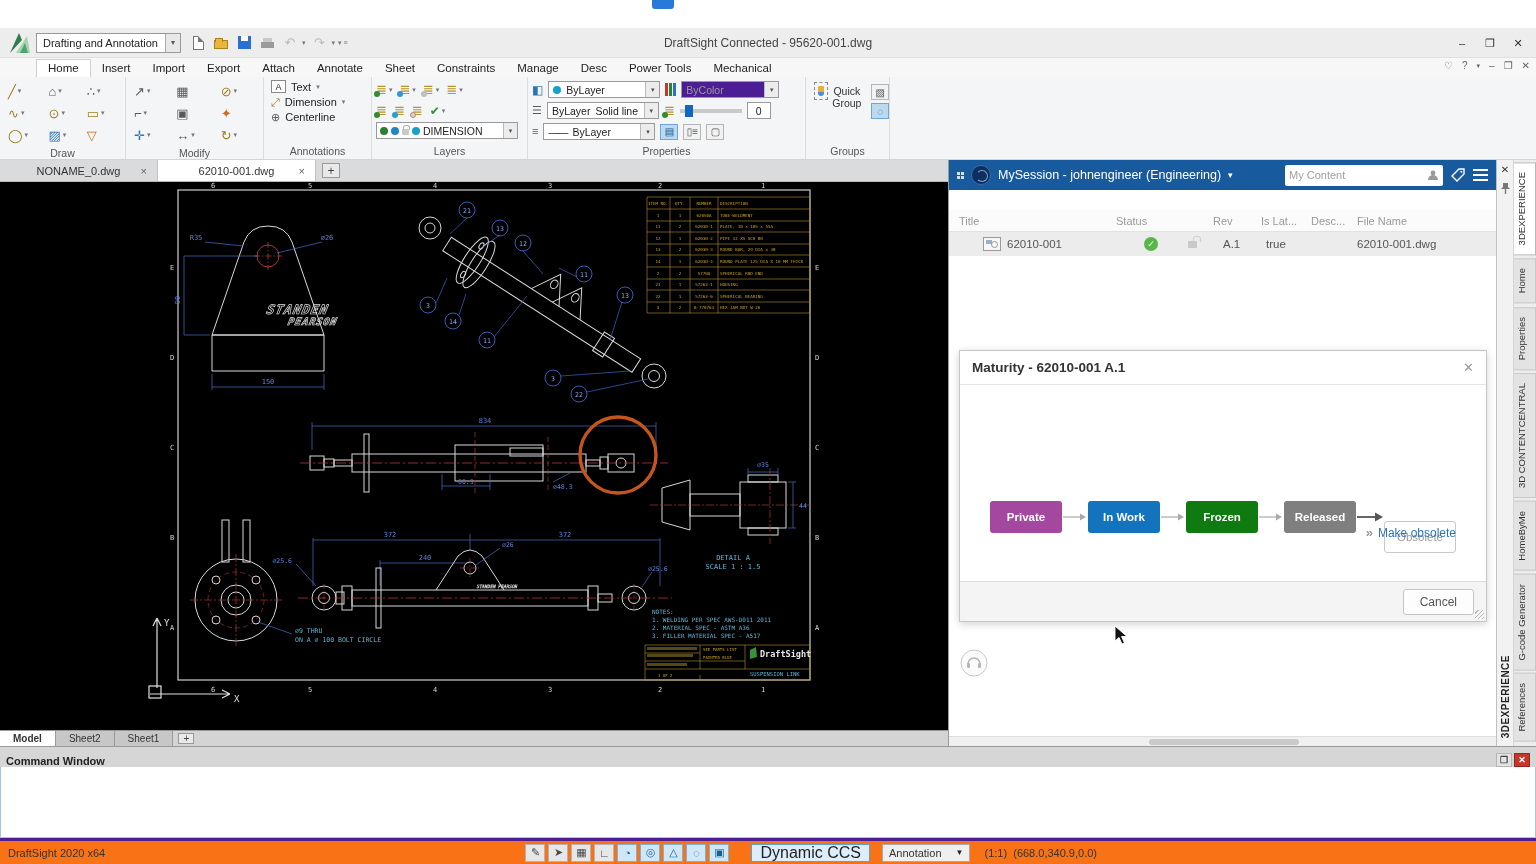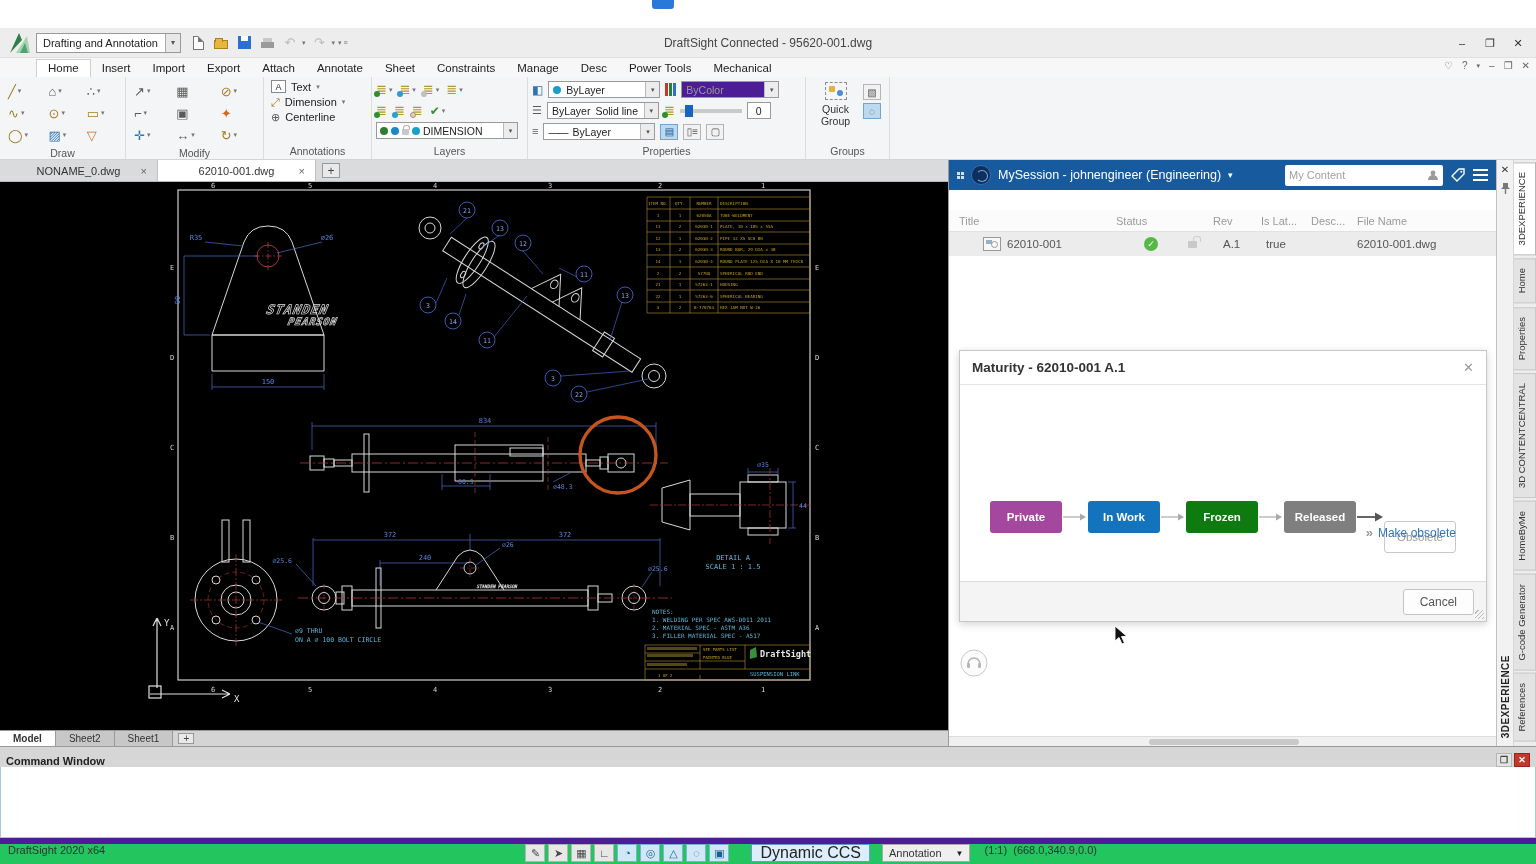--- a/index.html
+++ b/index.html
@@ -66,21 +66,21 @@
   .combo{display:flex;align-items:center;height:17px;border:1px solid #9a9a9a;background:#fff;font-size:10.5px;color:#222;padding-left:4px;gap:5px;}
   .combo.disabled{background:#4c1d95;color:#9a9a9a;}
   .bars{display:flex;gap:1px;align-items:flex-end;height:13px;}
   .bars i{width:3px;display:block;} .bars .r{height:13px;background:#c0392b;} .bars .gn{height:13px;background:#27813a;} .bars .bl{height:13px;background:#2e74b5;}
   .slider{width:62px;height:4px;background:#c9c9c9;position:relative;}
   .slider i{position:absolute;left:5px;top:-4px;width:8px;height:12px;background:#1565c0;}
   .valbox{width:24px;height:17px;border:1px solid #9a9a9a;background:#fff;font-size:10.5px;color:#222;text-align:center;line-height:16px;}
   .mbtn{width:18px;height:16px;border:1px solid #b5b5b5;background:#f2f2f2;display:flex;align-items:center;justify-content:center;font-size:10px;color:#555;}
   .mbtn.on{background:#bcd9f0;border-color:#6ea6d8;color:#16588e;}
   .grp-wrap{display:flex;gap:6px;padding:2px 4px 0;}
-  .qg-col{display:flex;flex-direction:column;align-items:center;}
+  .qg-col{display:flex;flex-direction:row;align-items:flex-start;}
   .qg-icon{width:22px;height:18px;border:1px dashed #8a8a8a;position:relative;}
   .qg-icon::after{content:"";position:absolute;left:3px;top:3px;width:6px;height:6px;background:#e4b23a;border-radius:1px;}
   .qg-icon::before{content:"";position:absolute;right:3px;bottom:3px;width:6px;height:6px;border-radius:50%;background:#4a8fd0;}
   .qg-lbl{font-size:10.5px;color:#333;text-align:center;line-height:1.15;margin-top:3px;}
   .grp-btns{display:flex;flex-direction:column;gap:3px;padding-top:2px;}
 
   
   .doctabs{height:22px;background:#d9dbdd;display:flex;align-items:stretch;border-bottom:1px solid #b8b8b8;}
   .dtab{width:158px;display:flex;align-items:center;justify-content:center;font-size:11px;color:#333;position:relative;border-right:1px solid #c2c2c2;}
   .dtab.active{background:#fff;}
@@ -153,21 +153,21 @@
 
   
   .cmd{height:92px;border-top:1px solid #999;display:flex;flex-direction:column;}
   .cmd-title{height:20px;background:#d6d6d6;display:flex;align-items:flex-end;padding:0 6px;font-size:11px;font-weight:bold;color:#222;flex:none;}
   .cmd-btns{margin-left:auto;display:flex;gap:2px;}
   .cmd-btn{width:16px;height:14px;display:flex;align-items:center;justify-content:center;font-size:9px;color:#444;background:#e4e4e4;border:1px solid #b5b5b5;}
   .cmd-btn.red{background:#c0392b;color:#fff;border-color:#922;}
   .cmd-body{flex:1;background:#fff;border:1px solid #a5c7e2;border-top:none;}
 
   
-  .statusbar{height:26px;background:#22c55e;border-top:6px solid #4c1d95;display:flex;font-size:11px;color:#333;padding:0 8px;gap:6px;}
+  .statusbar{height:26px;background:#f97316;border-top:3px solid #4c1d95;display:flex;align-items:center;font-size:11px;color:#333;padding:0 8px;gap:6px;}
   .sb-icons{display:flex;gap:3px;margin-left:auto;}
   .sb-ic{width:20px;height:18px;border:1px solid #b3b3b3;background:#e7e7e7;display:flex;align-items:center;justify-content:center;font-size:11px;color:#4a4a4a;}
   .sb-ic.on{background:#cfe7f7;border-color:#7ab2d8;color:#1b5e92;}
   .sb-btn{height:18px;border:1px solid #5c9fd0;background:#ddeefa;color:#222;padding:0 8px;display:flex;align-items:center;font-size:16px;margin-left:16px;}
   .sb-dd{height:18px;border:1px solid #aaa;background:#efefef;padding:0 6px;display:flex;align-items:center;gap:14px;font-size:11px;margin-left:6px;}
   .sb-dd i{font-style:normal;font-size:8px;color:#222;}
   .sb-coords{margin-left:8px;white-space:pre;}
   .sb-space{width:425px;flex:none;}
 
   

